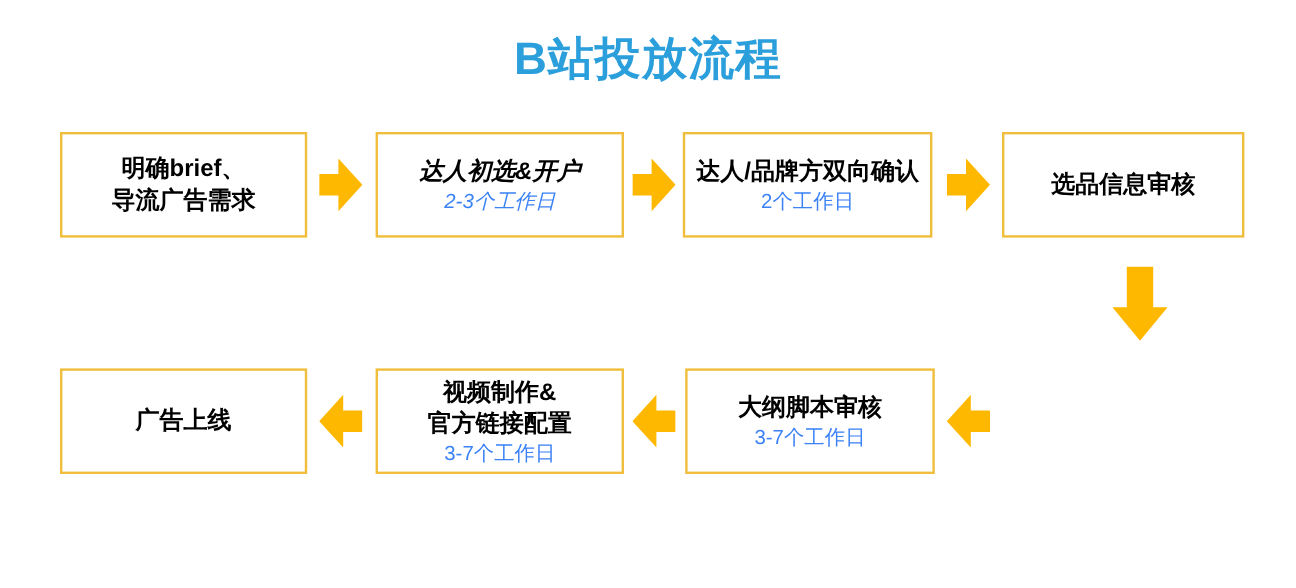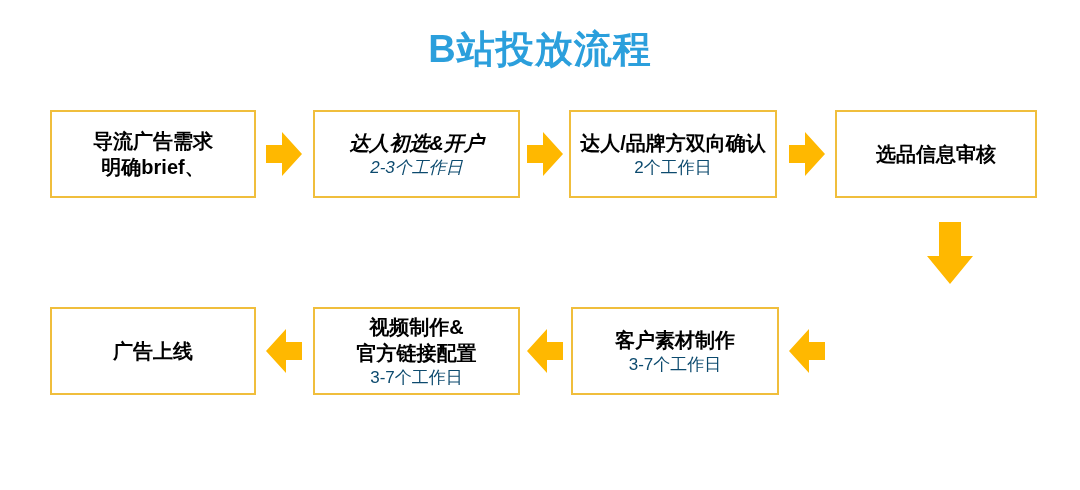--- a/index.html
+++ b/index.html
@@ -25,40 +25,40 @@
     box-sizing:border-box;
     display:flex;flex-direction:column;
     align-items:center;justify-content:center;
     text-align:center;
   }
   .box-title{
     font-size:20px;font-weight:700;color:#000000;
     line-height:26px;white-space:nowrap;
   }
   .box-sub{
-    font-size:17px;font-weight:400;color:#0c4a6e;
+    font-size:17px;font-weight:400;color:#3b82f6;
     line-height:23px;white-space:nowrap;
   }
   .arrow{position:absolute;width:36px;height:44px;}
   .arrow svg{display:block;width:100%;height:100%;}
   .arrow-left svg{transform:scaleX(-1);}
   .arrow-down{position:absolute;width:46px;height:62px;}
   .arrow-down svg{display:block;width:100%;height:100%;}
   .arrow-fill{fill:var(--arrow-yellow,#FFB800);}
 </style>
 </head>
 <body>
 
 <div class="canvas">
 
   <div class="page-title">B站投放流程</div>
 
   <div class="box" style="left:50px;top:110px;width:206px;">
+    <div class="box-title">明确brief、</div>
     <div class="box-title">导流广告需求</div>
-    <div class="box-title">明确brief、</div>
   </div>
 
   <div class="arrow" style="left:266px;top:132px;">
     <svg viewBox="0 0 36 44">
         <path class="arrow-fill" d="M0,13 L16,13 L16,0 L36,22 L16,44 L16,31 L0,31 Z"></path>
       </svg>
   </div>
 
   <div class="box" style="left:313px;top:110px;width:207px;font-style:italic;">
     <div class="box-title">达人初选&amp;开户</div>
@@ -93,21 +93,21 @@
   </div>
 
 
   <div class="arrow arrow-left" style="left:789px;top:329px;">
     <svg viewBox="0 0 36 44">
         <path class="arrow-fill" d="M0,13 L16,13 L16,0 L36,22 L16,44 L16,31 L0,31 Z"></path>
       </svg>
   </div>
 
   <div class="box" style="left:571px;top:307px;width:208px;">
-    <div class="box-title">客户素材制作</div>
+    <div class="box-title">大纲脚本审核</div>
     <div class="box-sub">3-7个工作日</div>
   </div>
 
   <div class="arrow arrow-left" style="left:527px;top:329px;">
     <svg viewBox="0 0 36 44">
         <path class="arrow-fill" d="M0,13 L16,13 L16,0 L36,22 L16,44 L16,31 L0,31 Z"></path>
       </svg>
   </div>
 
   <div class="box" style="left:313px;top:307px;width:207px;">

